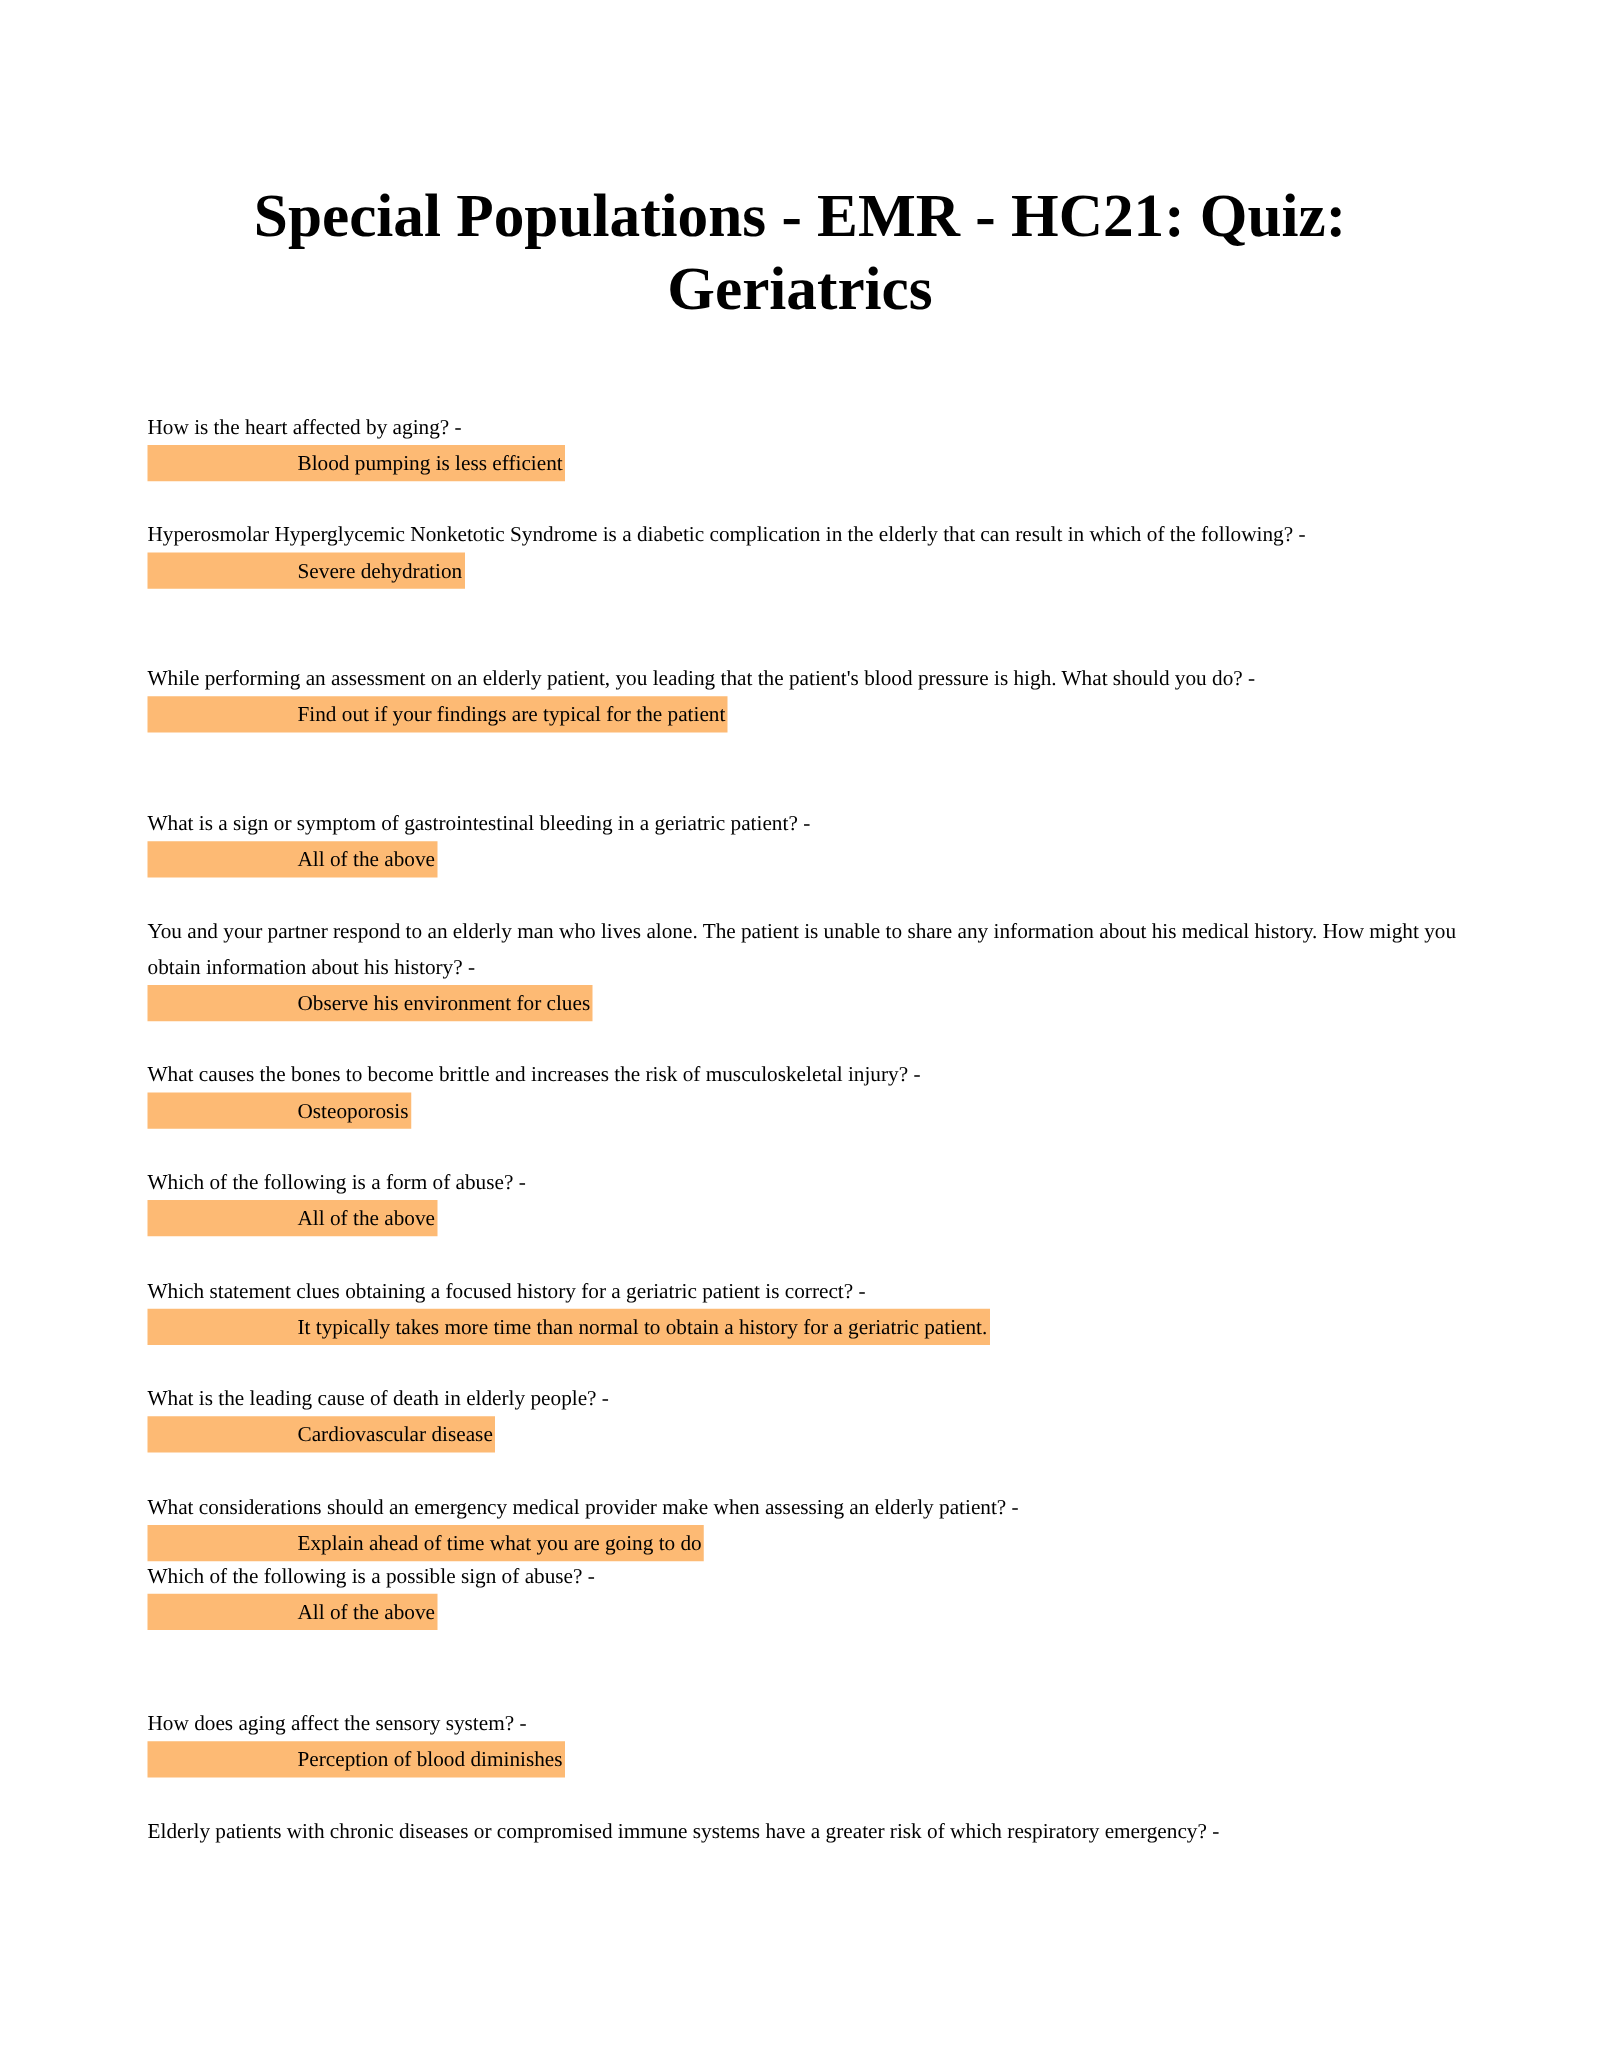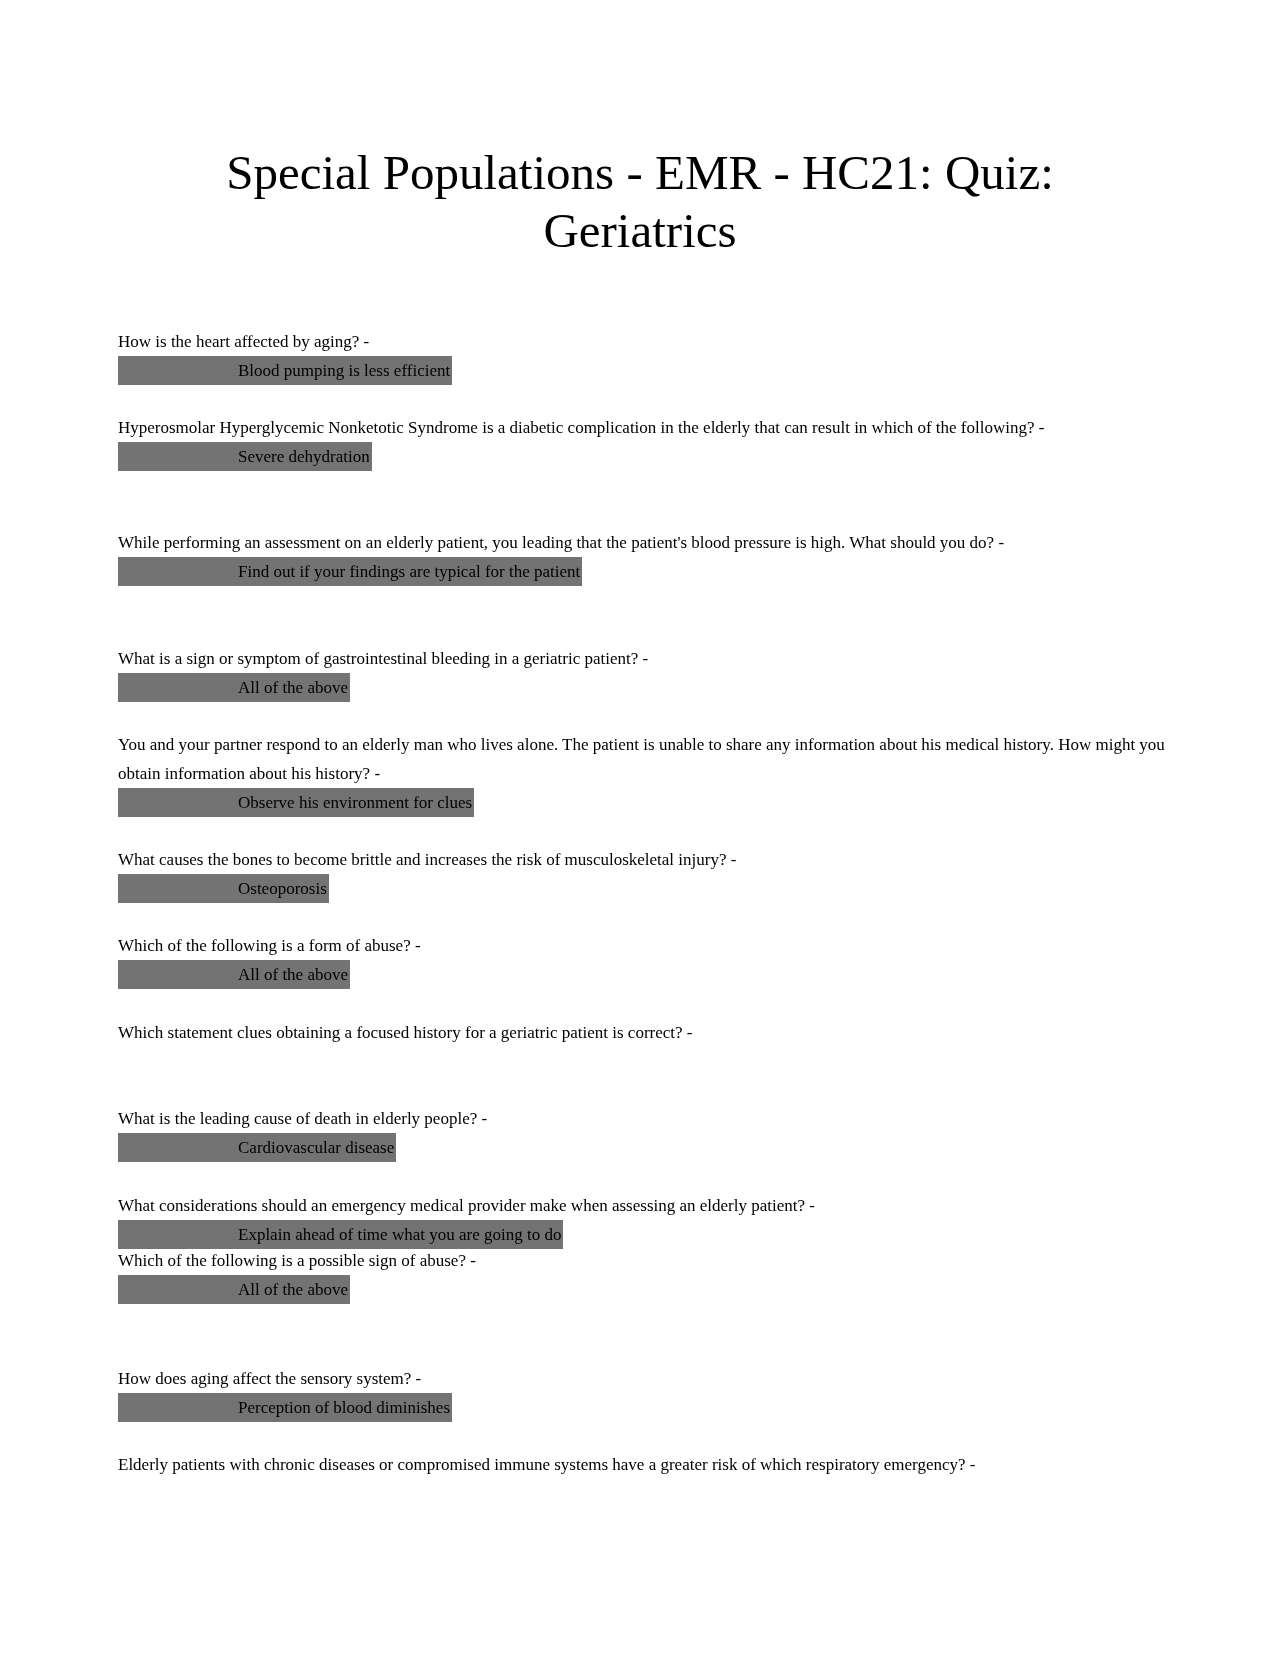--- a/index.html
+++ b/index.html
@@ -1,22 +1,22 @@
 <!DOCTYPE html>
 <html><head>
 <meta charset="utf-8">
 <style>
   html, body { margin: 0; padding: 0; background: #ffffff; }
   body { width: 1280px; height: 1656px; position: relative; overflow: hidden;
          font-family: "Liberation Serif", "DejaVu Serif", serif; color: #000; }
   .title { position: absolute; left: 0; top: 144px; width: 1280px; text-align: center;
-           font-weight: normal; font-size: 49px; line-height: 58px; }
+           font-weight: bold; font-size: 49px; line-height: 58px; }
   .qa { position: absolute; left: 118px; width: 1060px; font-size: 17px; line-height: 29px; }
   .q { margin: 0; }
-  .a { display: inline-block; background: #737373; padding-left: 120px; padding-right: 2px;
+  .a { display: inline-block; background: #fdba74; padding-left: 120px; padding-right: 2px;
        line-height: 29px; white-space: nowrap; }
 </style>
 </head>
 <body>
 
 <div class="title">
   <div>Special Populations - EMR - HC21: Quiz:</div>
   <div>Geriatrics</div>
 </div>
 
@@ -50,20 +50,21 @@
   <span class="a">Osteoporosis</span>
 </div>
 
 <div class="qa" style="top:931px">
   <p class="q">Which of the following is a form of abuse? -</p>
   <span class="a">All of the above</span>
 </div>
 
 <div class="qa" style="top:1018px">
   <p class="q">Which statement clues obtaining a focused history for a geriatric patient is correct? -</p>
+  <span class="a">It typically takes more time than normal to obtain a history for a geriatric patient.</span>
 </div>
 
 <div class="qa" style="top:1104px">
   <p class="q">What is the leading cause of death in elderly people? -</p>
   <span class="a">Cardiovascular disease</span>
 </div>
 
 <div class="qa" style="top:1191px">
   <p class="q">What considerations should an emergency medical provider make when assessing an elderly patient? -</p>
   <span class="a">Explain ahead of time what you are going to do</span>

